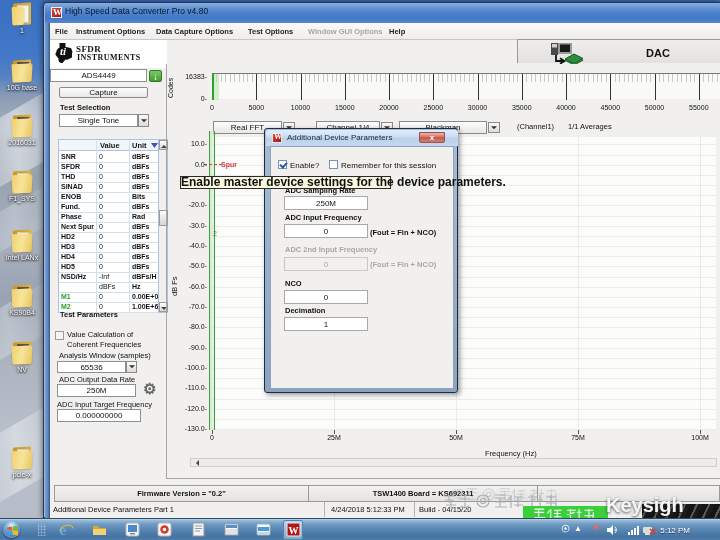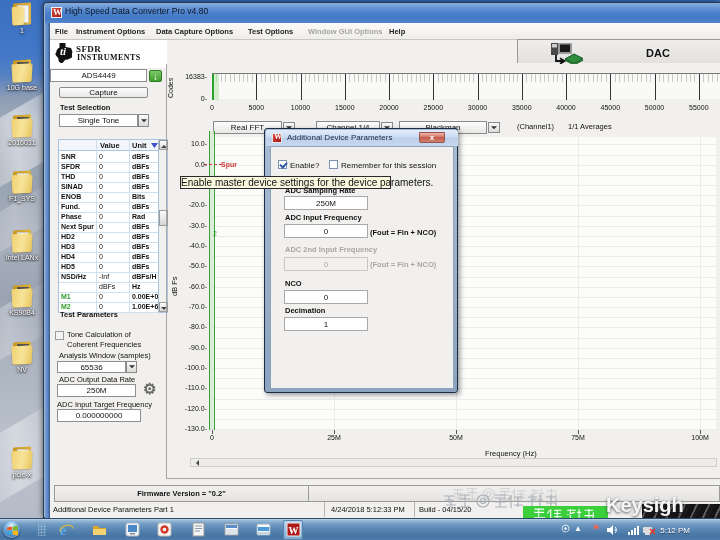--- a/index.html
+++ b/index.html
@@ -99,21 +99,21 @@
 .dlbl { position:absolute; font-size:7.5px; font-weight:bold; color:#111; white-space:nowrap; }
 .dbox { position:absolute; width:84px; height:14px; background:#fff; border:1px solid #a9a8a6; font-size:8px; text-align:center; color:#111; line-height:13px; }
 .gray { color:#a8a7a5 !important; }
 .dbox.gray { background:#f1f0ee; border-color:#c9c8c6; }
 #okbtn { position:absolute; left:42px; top:200px; width:99px; height:29px;
   background:linear-gradient(#fbfbfa,#e4e3e1); border:1px solid #6a8cb8; border-radius:2px;
   box-shadow:0 0 0 2px #cfe0f2 inset; font-size:9px; color:#111; }
 #okbtn span { position:absolute; left:48px; top:10px; }
 
 #tooltip { left:180px; top:176px; width:211px; height:13px; background:#f9f7dd; border:1px solid #2a2a2a;
-  font-size:10px; color:#111; text-align:center; line-height:11px; white-space:nowrap; }
+  font-size:12px; color:#111; text-align:center; line-height:11px; white-space:nowrap;font-weight:bold; }
 
 #wm1 { left:443px; top:493px; font-size:14px; font-weight:bold; color:rgba(225,225,228,.8); white-space:nowrap; text-shadow:0 0 3px rgba(60,60,70,.8); letter-spacing:1px; }
 #wm2 { left:523px; top:506px; width:85px; height:14px; background:#3bcf3b; text-align:center; }
 #wm3 { left:606px; top:494px; font-size:20px; font-weight:bold; color:#f5f5f5; white-space:nowrap; text-shadow:0 1px 3px rgba(30,30,30,.8); }
 #wmdark { left:642px; top:504px; width:78px; height:18px; background:repeating-linear-gradient(115deg,#141414 0 5px,#585858 5px 7px,#1a1a1a 7px 11px); }
 
 #taskbar { left:0; top:518px; width:720px; height:22px;
   background:linear-gradient(#c4d8ea 0%,#9abbd8 6%,#6f9ac2 25%,#5d8ab6 45%,#4f7daa 65%,#4674a3 85%,#507dab 100%); border-top:1px solid #2a4a6a; }
 .tbicon { position:absolute; top:3px; width:15px; height:15px; border-radius:2px; }
 #orb { position:absolute; left:3px; top:2px; width:17px; height:17px; border-radius:50%;
@@ -343,21 +343,21 @@
         <div class="tgrid" style="left:70px;top:0;width:1px;height:172px"></div>
         <div id="tscroll">
           <div class="sbtn up" style="top:0"></div>
           <div class="sbtn dn" style="bottom:0"></div>
           <div style="position:absolute;left:0;top:70px;width:9px;height:16px;background:linear-gradient(#fdfdfd,#d5d4d2);border:1px solid #9a9a9a"></div>
         </div>
       </div>
 
       <div class="blbl" style="left:10px;top:270px">Test Parameters</div>
       <div class="box" style="left:5px;top:291px;width:9px;height:9px;background:#f4f4f4;border-color:#9a9a9a"></div>
-      <div class="lbl" style="left:17px;top:290px">Tone Calculation of</div>
+      <div class="lbl" style="left:17px;top:290px">Value Calculation of</div>
       <div class="lbl" style="left:17px;top:300px">Coherent Frequencies</div>
       <div class="lbl" style="left:9px;top:311px">Analysis Window (samples)</div>
       <div class="box" style="left:7px;top:321px;width:69px;height:12px;line-height:11px">65536</div>
       <div class="ddbtn" style="left:76px;top:321px;width:11px;height:12px"></div>
       <div class="lbl" style="left:9px;top:335px">ADC Output Data Rate</div>
       <div class="box" style="left:7px;top:344px;width:79px;height:13px;line-height:12px">250M</div>
       <div id="gear" class="abs">⚙</div>
       <div class="lbl" style="left:7px;top:360px">ADC Input Target Frequency</div>
       <div class="box" style="left:7px;top:369px;width:84px;height:13px;line-height:12px">0.000000000</div>
     </div>
@@ -613,20 +613,21 @@
         <div class="xlbl" style="left:366.0px;top:0">75M</div>
         <div class="xlbl" style="left:488.0px;top:0">100M</div>
       </div>
     <div class="lbl" style="left:440px;top:409px">Frequency (Hz)</div>
     <div id="hscroll" class="abs">
         <div style="position:absolute;left:2px;top:1px;width:0;height:0;border:3px solid transparent;border-right-color:#444"></div>
       </div>
 
     <div id="fwbar" class="abs">
       <div class="cell" style="left:0;width:254px">Firmware Version = "0.2"</div>
+      <div class="cell" style="left:254px;width:229px">TSW1400 Board = KS692311</div>
     </div>
     <div id="statusrow" class="abs">
       <span style="left:8px">Additional Device Parameters Part 1</span>
       <div class="vsep" style="left:279px"></div>
       <span style="left:286px">4/24/2018 5:12:33 PM</span>
       <div class="vsep" style="left:369px"></div>
       <span style="left:374px">Build - 04/15/20</span>
     </div>
   </div>
 </div>

